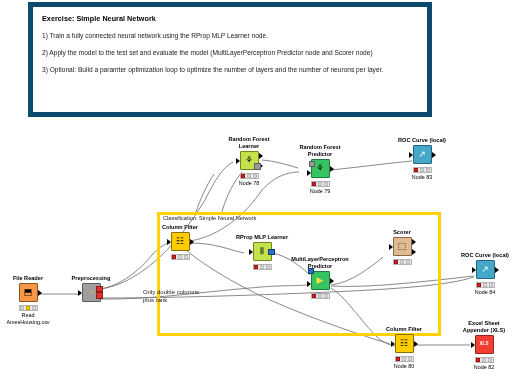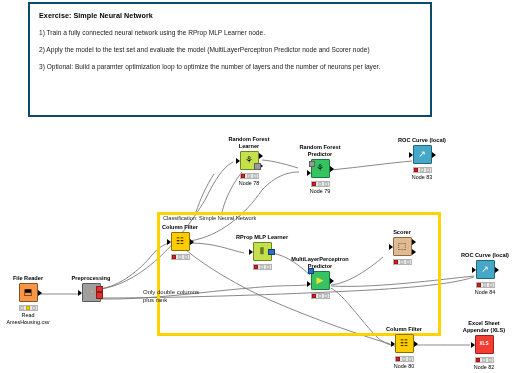--- a/index.html
+++ b/index.html
@@ -12,21 +12,21 @@
     width: 512px;
     height: 373px;
     background: #ffffff;
     font-family: "Liberation Sans", sans-serif;
     overflow: hidden;
   }
 
   
   .annotation {
     position: absolute;
-    border: 2px solid #0c4a6e;
+    border: 5px solid #0c4a6e;
     background: #ffffff;
     box-sizing: border-box;
   }
   #exercise-annotation {
     left: 28px;
     top: 2px;
     width: 404px;
     height: 115px;
     padding: 7px 9px;
   }

